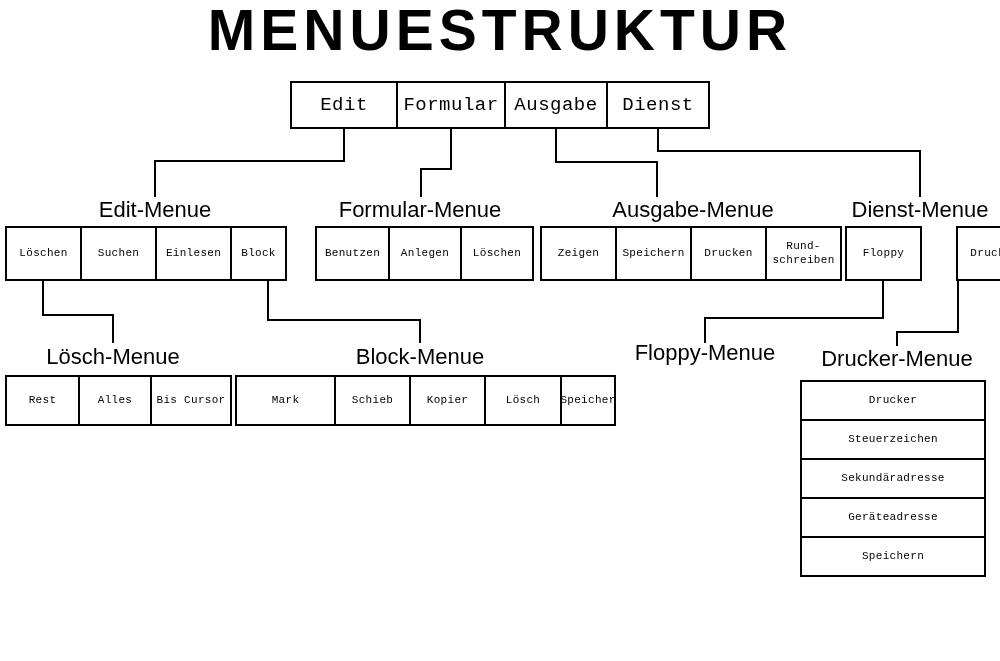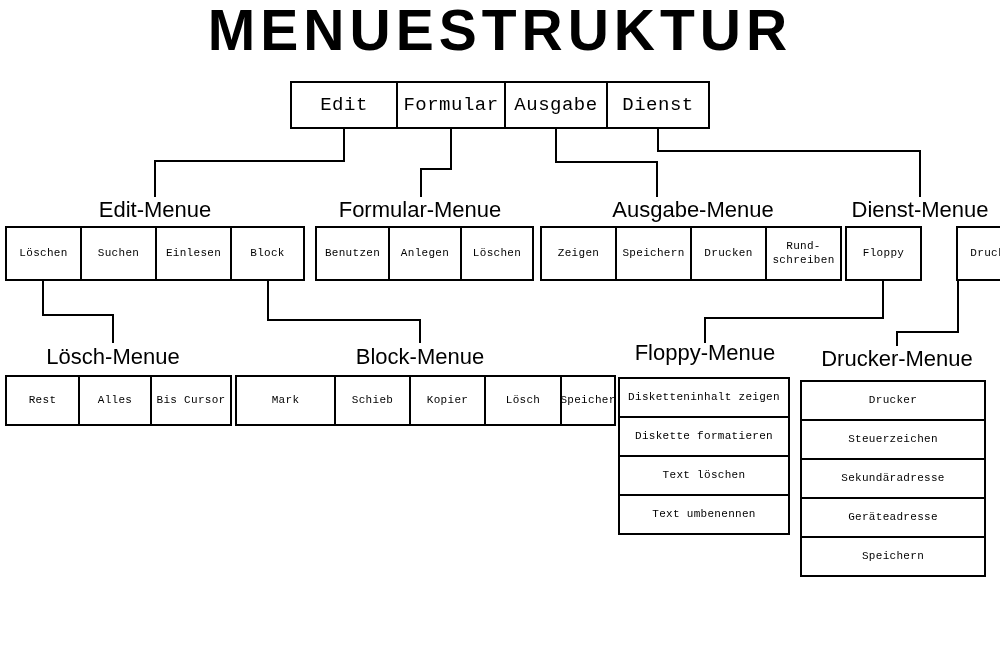--- a/index.html
+++ b/index.html
@@ -88,21 +88,21 @@
 
   <div class="menu-label" style="left:155px; top:197px;">Edit-Menue</div>
   <div class="menu-label" style="left:420px; top:197px;">Formular-Menue</div>
   <div class="menu-label" style="left:657px; top:197px;margin-left:36px;">Ausgabe-Menue</div>
   <div class="menu-label" style="left:920px; top:197px;">Dienst-Menue</div>
 
   <div class="row lvl2" style="left:5px; top:226px;">
     <div class="cell" style="width:77px">Löschen</div>
     <div class="cell" style="width:77px">Suchen</div>
     <div class="cell" style="width:77px">Einlesen</div>
-    <div class="cell" style="width:75px">Block</div>
+    <div class="cell" style="width:57px">Block</div>
   </div>
 
   <div class="row lvl2" style="left:315px; top:226px;">
     <div class="cell" style="width:75px">Benutzen</div>
     <div class="cell" style="width:74px">Anlegen</div>
     <div class="cell" style="width:74px">Löschen</div>
   </div>
 
   <div class="row lvl2" style="left:540px; top:226px;">
     <div class="cell" style="width:77px">Zeigen</div>
@@ -128,26 +128,20 @@
   </div>
 
   <div class="row lvl3" style="left:235px; top:375px;">
     <div class="cell" style="width:101px">Mark</div>
     <div class="cell" style="width:77px">Schieb</div>
     <div class="cell" style="width:77px">Kopier</div>
     <div class="cell" style="width:78px">Lösch</div>
     <div class="cell" style="width:56px">Speicher</div>
   </div>
 
-  <div class="stack" style="left:618px; top:377px; width:172px;">
-    <div class="cell">Disketteninhalt zeigen</div>
-    <div class="cell">Diskette formatieren</div>
-    <div class="cell">Text löschen</div>
-    <div class="cell">Text umbenennen</div>
-  </div>
 
   <div class="stack" style="left:800px; top:380px; width:186px;">
     <div class="cell">Drucker</div>
     <div class="cell">Steuerzeichen</div>
     <div class="cell">Sekundäradresse</div>
     <div class="cell">Geräteadresse</div>
     <div class="cell">Speichern</div>
   </div>
 
 </div>

